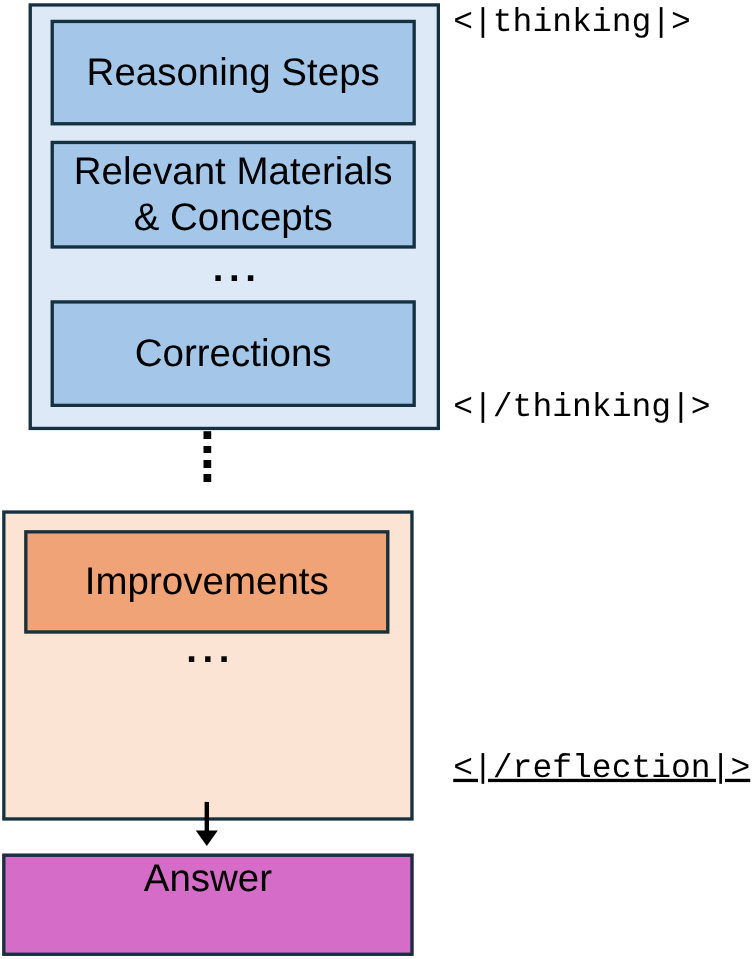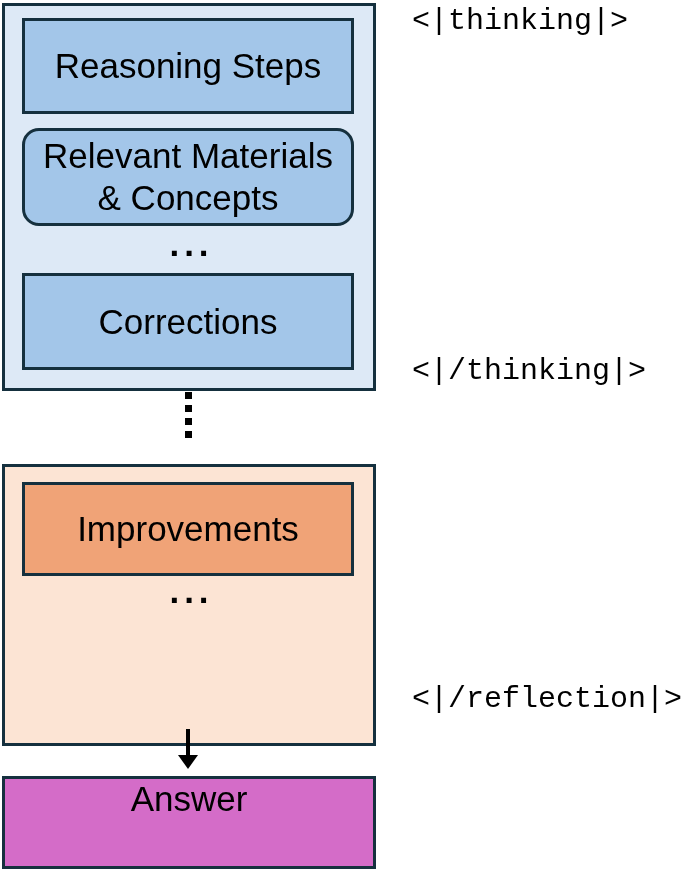--- a/index.html
+++ b/index.html
@@ -12,21 +12,21 @@
     color: var(--text, #000000);
     overflow: hidden;
   }
   .container {
     position: absolute;
     left: 2px;
     width: 374px;
     box-sizing: border-box;
     border: 3px solid var(--border, #15303e);
   }
-  .thinking-container { top: 3px; height: 388px; background: var(--thinking-bg, #dde9f6); }
+  .thinking-container { top: 3px; height: 388px; background: var(--thinking-bg, #dde9f6); margin-left: 24px; }
   .reflection-container { top: 464px; height: 282px; background: var(--reflection-bg, #fce4d4); }
 
   .inner-box {
     position: absolute;
     left: 17px;
     width: 332px;
     box-sizing: border-box;
     border: 3px solid var(--border, #15303e);
     display: flex;
     flex-direction: column;
@@ -34,21 +34,21 @@
     justify-content: center;
     text-align: center;
     font-size: 35px;
     line-height: 1.2;
     color: var(--text, #000000);
   }
   .thinking-container .inner-box { background: var(--thinking-box-bg, #a3c6e9); }
   .reflection-container .inner-box { background: var(--reflection-box-bg, #f0a377); }
 
   #box-reasoning    { top: 12px;  height: 96px; }
-  #box-materials    { top: 122px; height: 98px; border-radius: 17px; }
+  #box-materials    { top: 122px; height: 98px; }
   #box-hypothesis   { top: 267px; height: 97px; }
   #box-improvements { top: 15px;  height: 94px; }
   #box-corrections  { top: 163px; height: 93px; }
 
   .ellipsis {
     position: absolute;
     left: 0;
     width: 100%;
     text-align: center;
     font-size: 35px;
@@ -115,21 +115,21 @@
     left: 412px;
     font-family: "Liberation Mono", monospace;
     font-size: 30px;
     line-height: 30px;
     white-space: pre;
     color: var(--text, #000000);
   }
   #tag-thinking-open    { top: 6px; }
   #tag-thinking-close   { top: 356px; text-align: center; }
   #tag-reflection-open  { top: 430px; }
-  #tag-reflection-close { top: 684px; }
+  #tag-reflection-close { top: 684px; text-decoration: underline; }
 </style>
 </head>
 <body>
 
 <div class="canvas">
 
   <div class="container thinking-container">
     <div class="inner-box" id="box-reasoning">
       <span>Reasoning Steps</span>
     </div>

